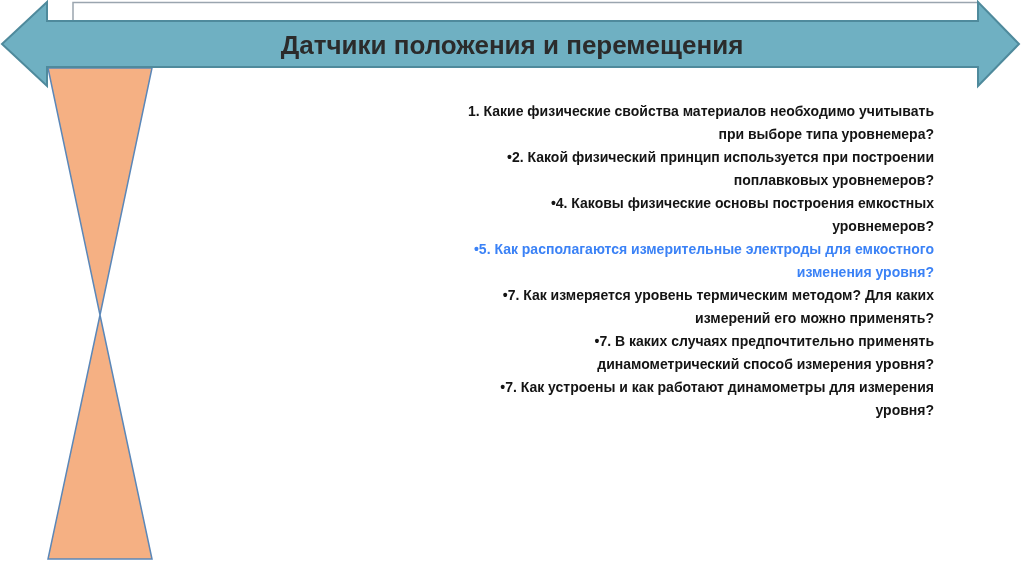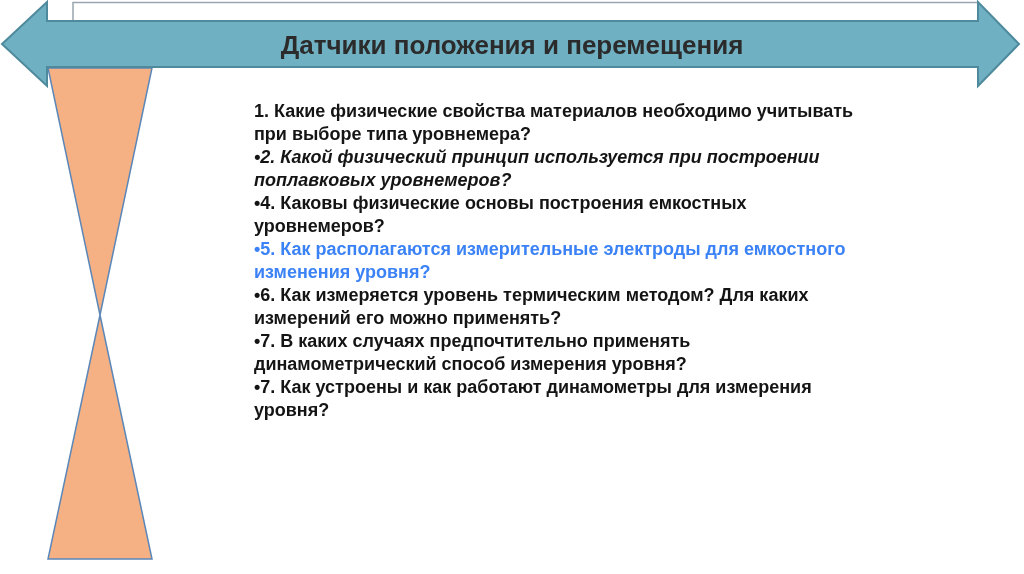--- a/index.html
+++ b/index.html
@@ -39,25 +39,26 @@
     z-index: 4;
   }
   .questions {
     position: absolute;
     left: 254px;
     top: 100px;
     width: 680px;
     z-index: 4;
   }
   .q-line {
-    font-size: 18px;
+    font-size: 14px;
     font-weight: bold;
     color: #141414;
     line-height: 23px;
     white-space: pre-line;
+    text-align: right;
   }
 </style>
 </head>
 <body>
 
 <div class="slide">
 
   <svg class="shape-layer" viewBox="0 0 1024 574">
 
     <rect x="73" y="2" width="907" height="58" fill="#ffffff"></rect>
@@ -68,27 +69,27 @@
     <polygon points="100,315 48,559 152,559" stroke-width="1.5" stroke="#5b87b8" fill="#f5b083"></polygon>
 
     <polygon points="2,44 47,2 47,21 978,21 978,2 1019,44 978,86 978,67 47,67 47,86" stroke-width="2" stroke-linejoin="miter" stroke="#4f8a9c" fill="#6fb0c2"></polygon>
   </svg>
 
   <div class="banner-title" style="color: rgb(43, 43, 43);">Датчики положения и перемещения</div>
 
   <div class="questions">
       <div class="q-line" style="color: rgb(20, 20, 20);">1. Какие физические свойства материалов необходимо учитывать
 при выборе типа уровнемера?</div>
-      <div class="q-line" style="color: rgb(20, 20, 20); font-style: italic;">•2. Какой физический принцип используется при построении
+      <div class="q-line" style="color: rgb(20, 20, 20);">•2. Какой физический принцип используется при построении
 поплавковых уровнемеров?</div>
       <div class="q-line" style="color: rgb(20, 20, 20);">•4. Каковы физические основы построения емкостных
 уровнемеров?</div>
       <div class="q-line" style="color: #3b82f6;">•5. Как располагаются измерительные электроды для емкостного
 изменения уровня?</div>
-      <div class="q-line" style="color: rgb(20, 20, 20);">•6. Как измеряется уровень термическим методом? Для каких
+      <div class="q-line" style="color: rgb(20, 20, 20);">•7. Как измеряется уровень термическим методом? Для каких
 измерений его можно применять?</div>
       <div class="q-line" style="color: rgb(20, 20, 20);">•7. В каких случаях предпочтительно применять
 динамометрический способ измерения уровня?</div>
       <div class="q-line" style="color: rgb(20, 20, 20);">•7. Как устроены и как работают динамометры для измерения
 уровня?</div>
     </div>
 
 </div>
 
 </body></html>

